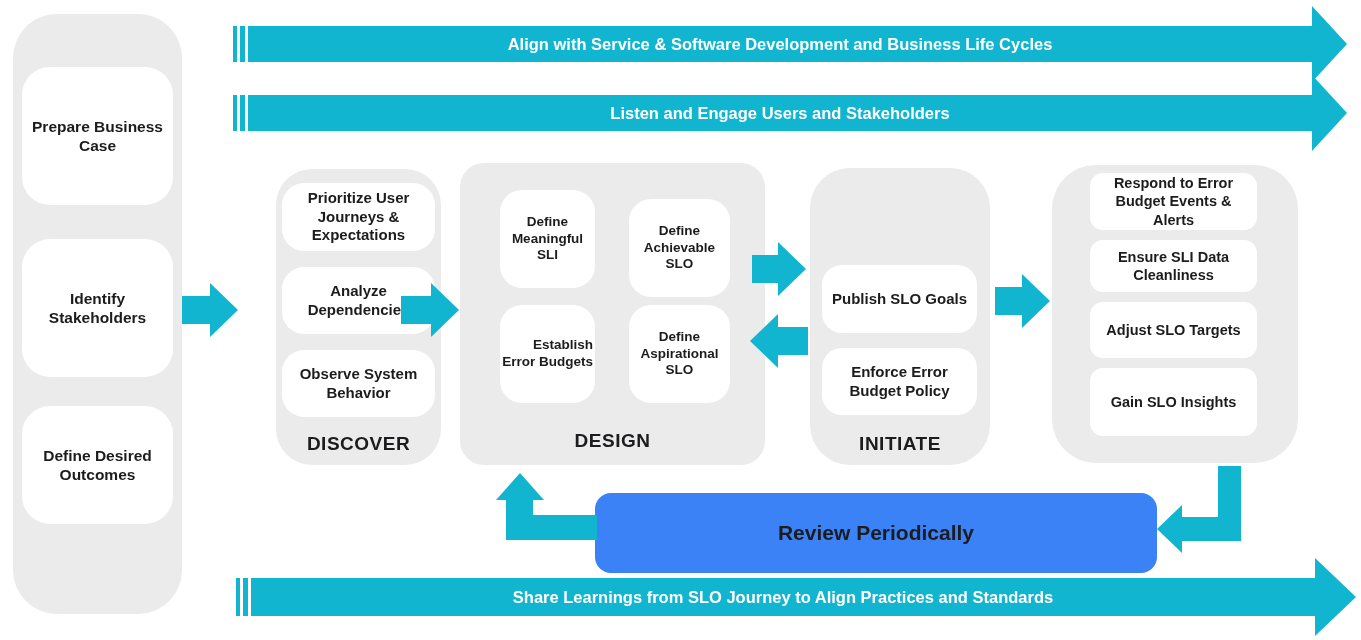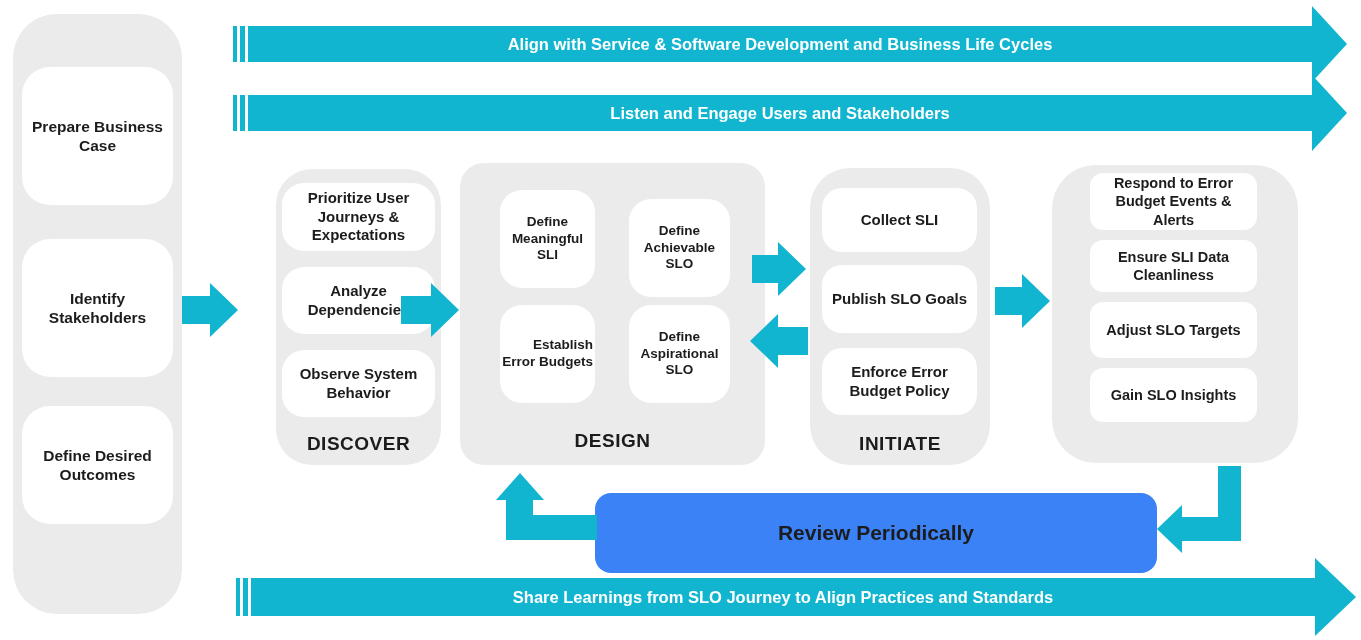--- a/index.html
+++ b/index.html
@@ -33,21 +33,21 @@
   .des-2{left:169px;top:36px;width:101px;height:98px;}
   .des-3{left:40px;top:142px;width:95px;height:98px;text-align:right;}
   .des-4{left:169px;top:142px;width:101px;height:98px;}
 
   
   .imp-card{left:12px;width:155px;border-radius:20px;font-size:15px;padding:0 5px;box-sizing:border-box;}
   .imp-1{top:20px;height:64px;} .imp-2{top:97px;height:68px;} .imp-3{top:180px;height:67px;}
 
   
   .ope-card{left:38px;width:167px;border-radius:13px;font-size:14.5px;padding:15px 4px;box-sizing:border-box;}
-  .ope-1{top:8px;height:57px;} .ope-2{top:75px;height:52px;} .ope-3{top:137px;height:56px;text-align:center;} .ope-4{top:203px;height:54px;}
+  .ope-1{top:8px;height:57px;} .ope-2{top:75px;height:52px;} .ope-3{top:137px;height:56px;text-align:center;} .ope-4{top:203px;height:68px;}
 
   
   .review-box{position:absolute;left:595px;top:493px;width:562px;height:80px;border-radius:16px;
               background:#3b82f6;display:flex;align-items:center;justify-content:center;
               color:#1c1c1e;font-weight:700;font-size:21px;}
 
   
   .banner{position:absolute;display:flex;align-items:center;}
   .banner .stripe{background:#12b5cf;}
   .banner .bar{flex:1;background:#12b5cf;display:flex;align-items:center;justify-content:center;
@@ -107,21 +107,20 @@
 
   <div class="panel panel-design">
     <div class="card des-card des-1">Define Meaningful SLI</div>
     <div class="card des-card des-2">Define Achievable SLO</div>
     <div class="card des-card des-3">Establish Error Budgets</div>
     <div class="card des-card des-4">Define Aspirational SLO</div>
     <div class="phase-label" style="bottom:13px;">DESIGN</div>
   </div>
 
   <div class="panel panel-implement">
-    <div class="card imp-card imp-1">Collect SLI</div>
     <div class="card imp-card imp-2">Publish SLO Goals</div>
     <div class="card imp-card imp-3">Enforce Error Budget Policy</div>
     <div class="phase-label" style="bottom:10px;">INITIATE</div>
   </div>
 
   <div class="panel panel-operate">
     <div class="card ope-card ope-1">Respond to Error Budget Events &amp; Alerts</div>
     <div class="card ope-card ope-2">Ensure SLI Data Cleanliness</div>
     <div class="card ope-card ope-3">Adjust SLO Targets</div>
     <div class="card ope-card ope-4">Gain SLO Insights</div>

